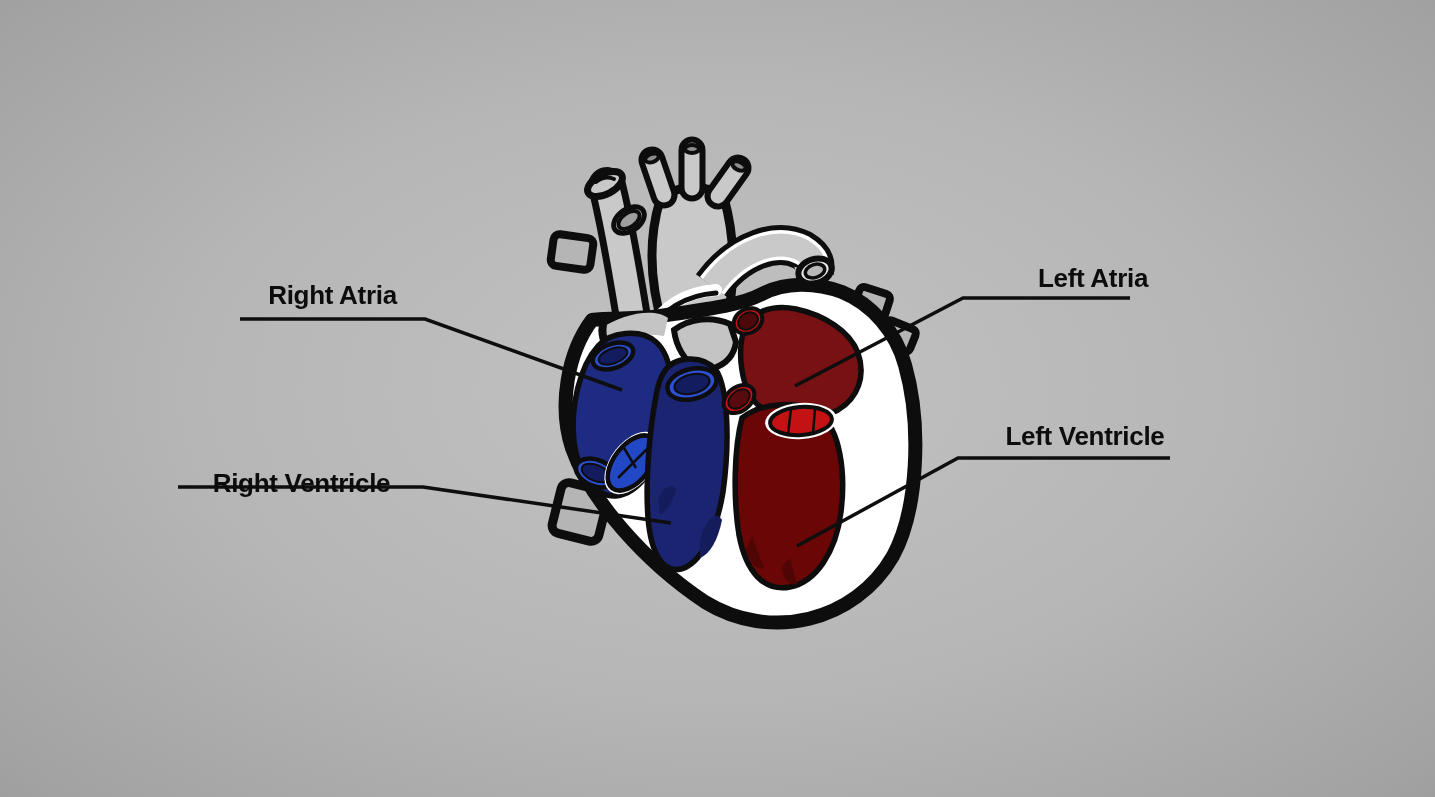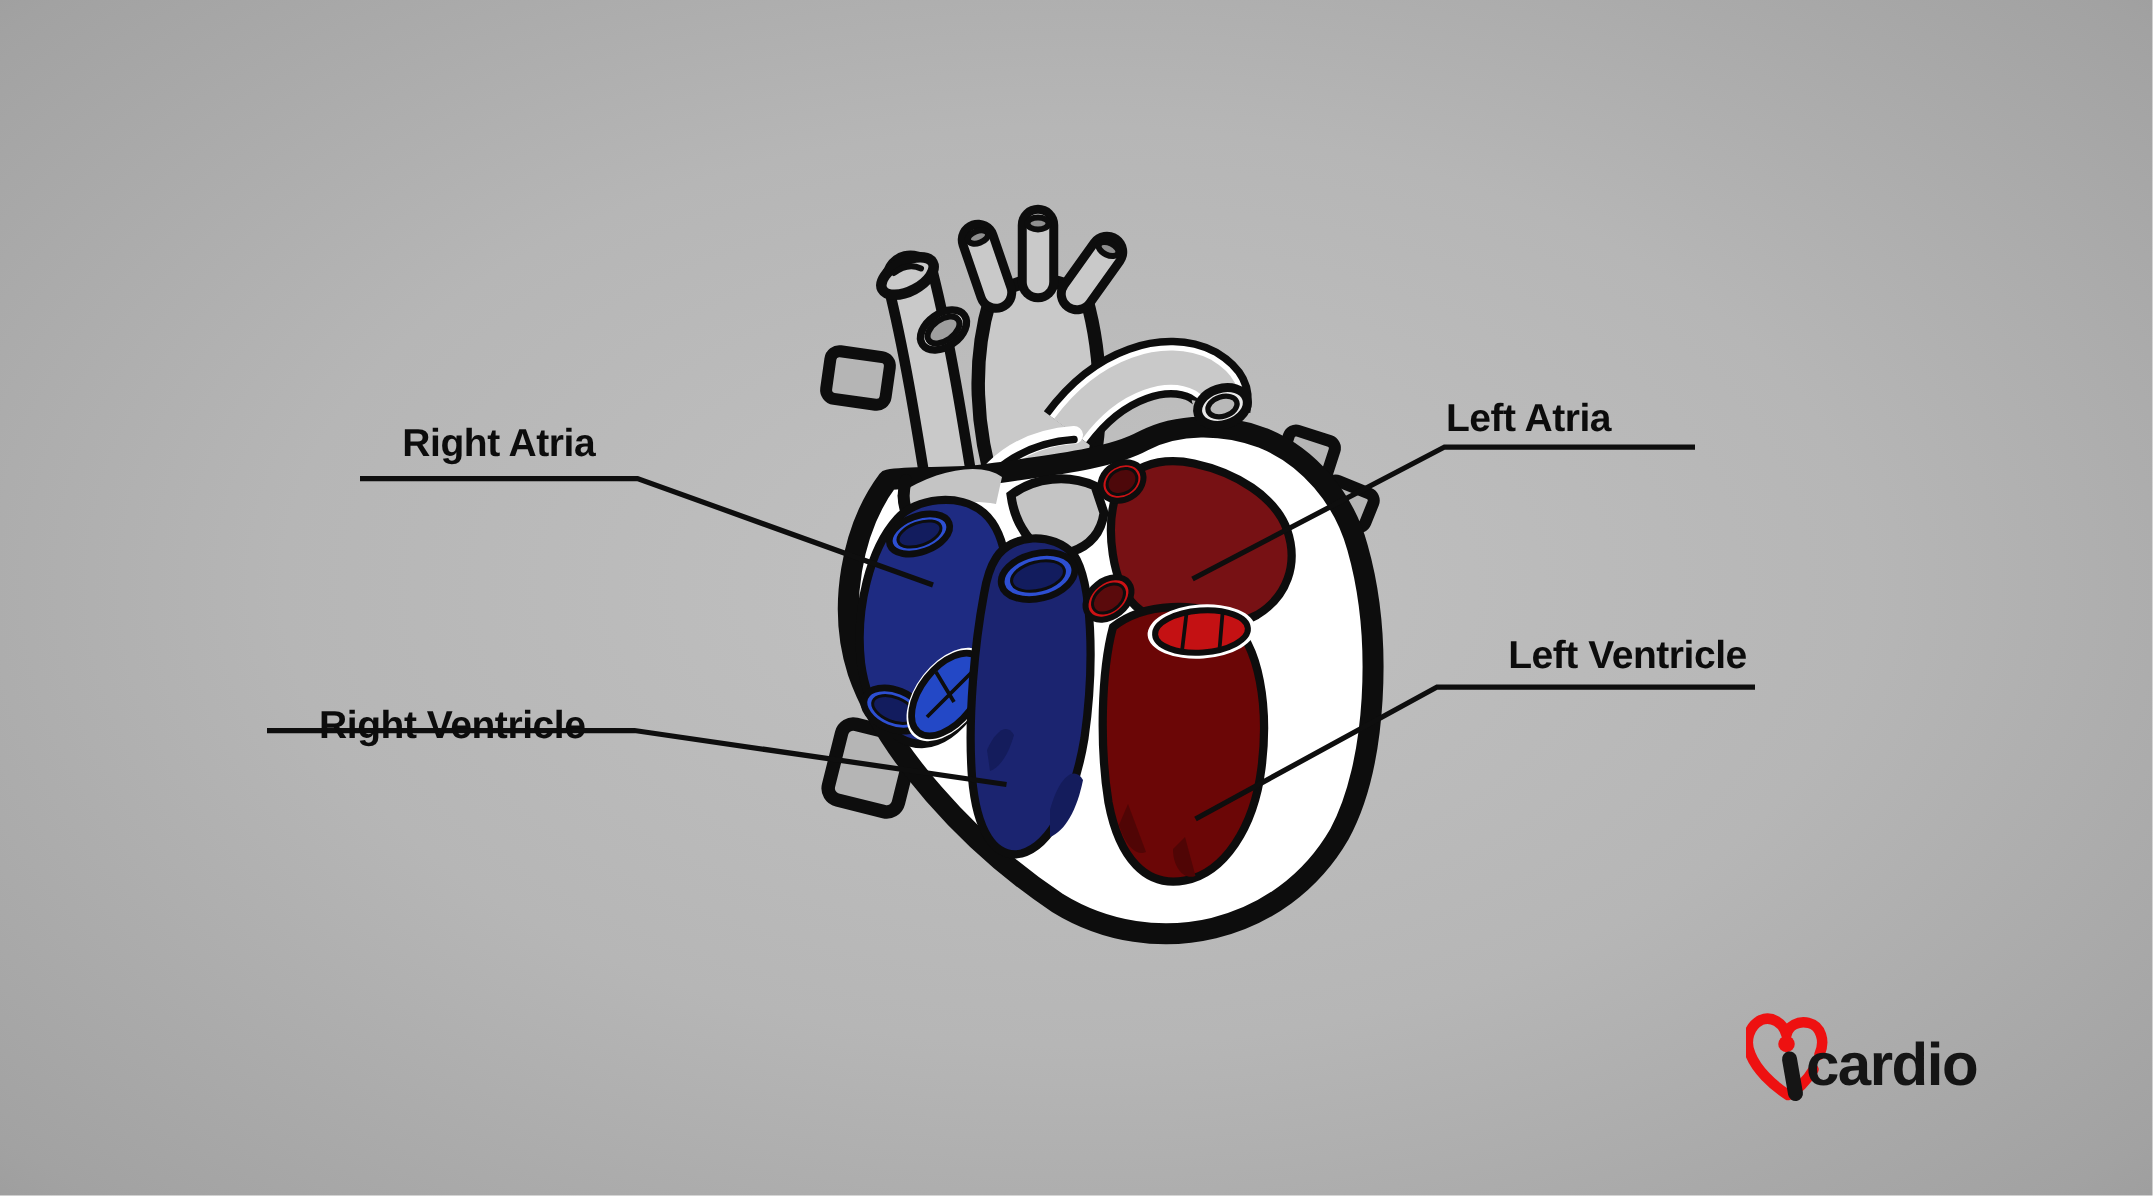--- a/index.html
+++ b/index.html
@@ -11,21 +11,21 @@
   }
   .canvas{position:absolute;inset:0;}
   svg.scene{position:absolute;left:0;top:0;}
   .anat-label{
     position:absolute;
     font-weight:700;font-size:26px;line-height:1.1;color:#0c0c0c;
     text-align:center;letter-spacing:-0.3px;white-space:nowrap;
   }
   #label-ra{left:240px;top:281px;width:185px;}
   #label-rv{left:178px;top:449px;width:247px;margin-top:20px;}
-  #label-la{left:944px;top:264px;width:150px;}
+  #label-la{left:1018px;top:264px;width:150px;}
   #label-lv{left:1000px;top:422px;width:170px;}
   .logo{position:absolute;left:1164px;top:668px;width:240px;height:80px;}
   .logo svg{position:absolute;left:0;top:0;}
   .brand-name{
     position:absolute;left:40px;top:22px;
     font-weight:700;font-size:40px;letter-spacing:-1px;color:#151515;line-height:1;
   }
 </style>
 </head>
 <body>
@@ -145,24 +145,14 @@
       <path d="M 1130,298 L 963,298 L 795,386"></path>
       <path d="M 1170,458 L 958,458 L 797,546"></path>
     </g>
   </svg>
 
   <div id="label-ra" class="anat-label">Right Atria</div>
   <div id="label-rv" class="anat-label">Right Ventricle</div>
   <div id="label-la" class="anat-label">Left Atria</div>
   <div id="label-lv" class="anat-label">Left Ventricle</div>
 
-  <div class="logo">
-    <svg width="80" height="80" viewBox="0 0 80 80">
-      <path d="M 49,35 C 53,26 50,16 42,14 C 35,12 28,16 27,22
-               C 25,14 17,9 10,12 C 2,16 -1,26 3,35
-               C 7,45 17,55 28,62 C 34,59 41,52 45,45" fill="none" stroke="#ee1111" stroke-width="7" stroke-linecap="round" stroke-linejoin="round"></path>
-      <circle cx="27" cy="28" r="5.5" fill="#ee1111"></circle>
-      <path d="M 29,38 L 33,61" stroke="#151515" stroke-width="10" stroke-linecap="round"></path>
-    </svg>
-    <span class="brand-name">cardio</span>
-  </div>
 
 </div>
 
 </body></html>

